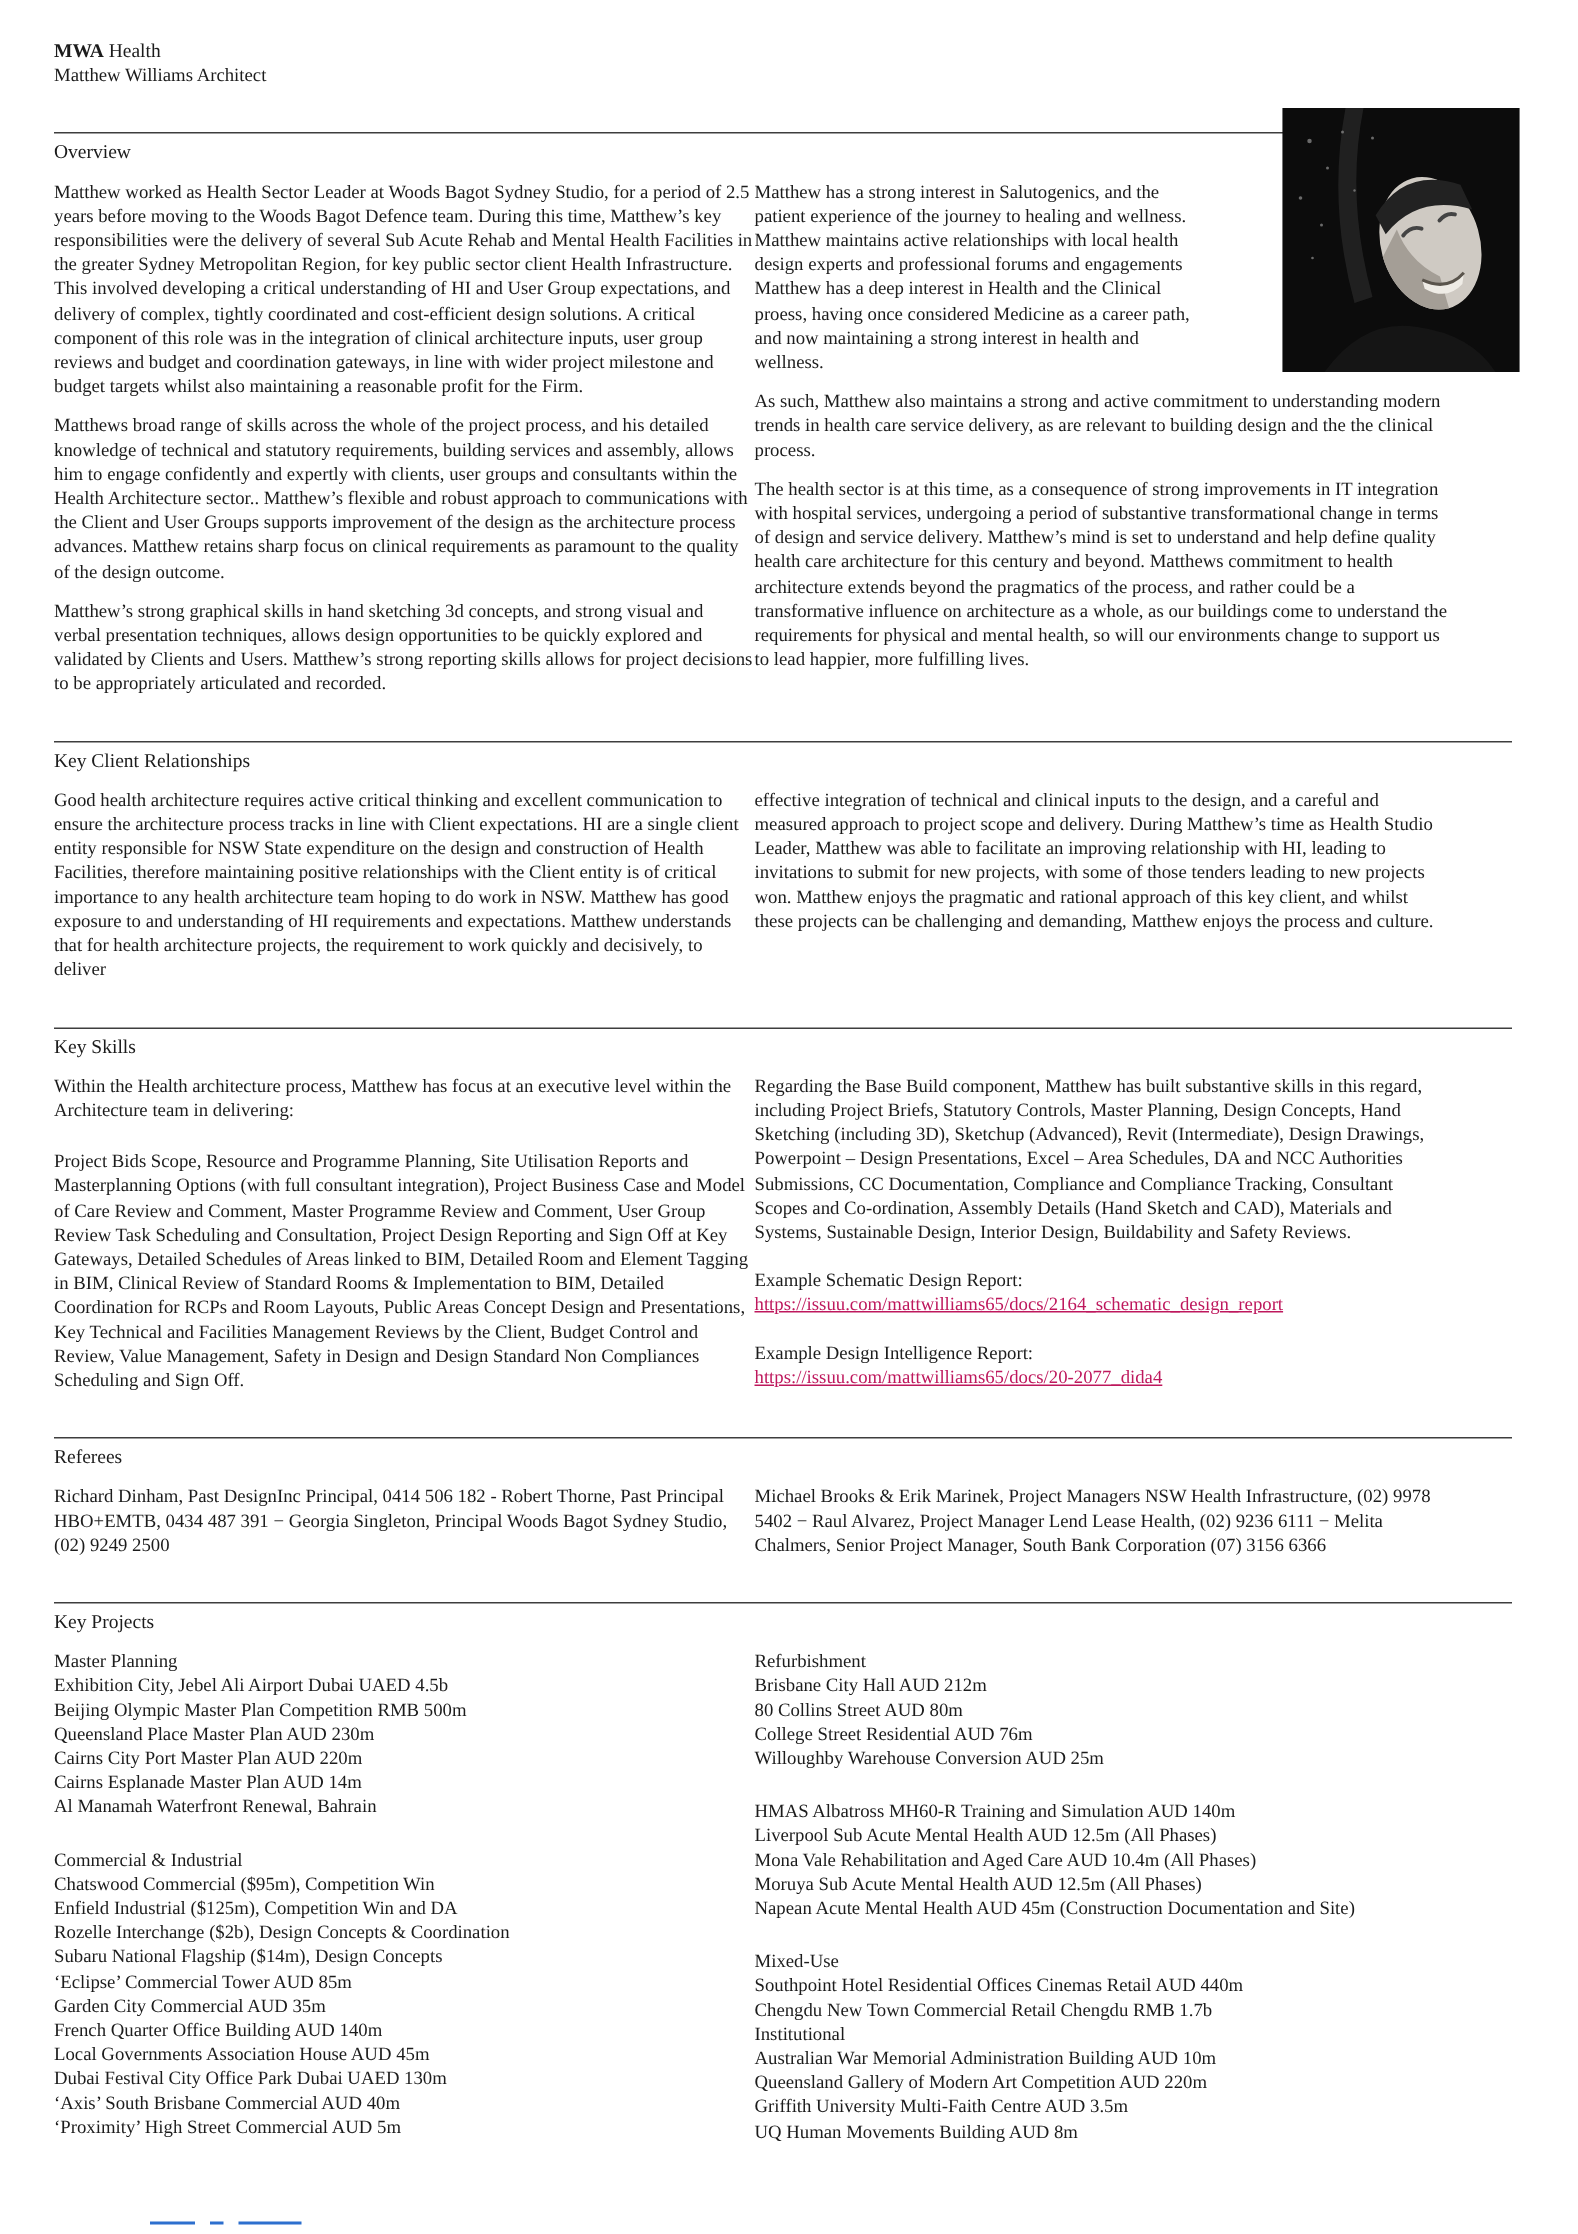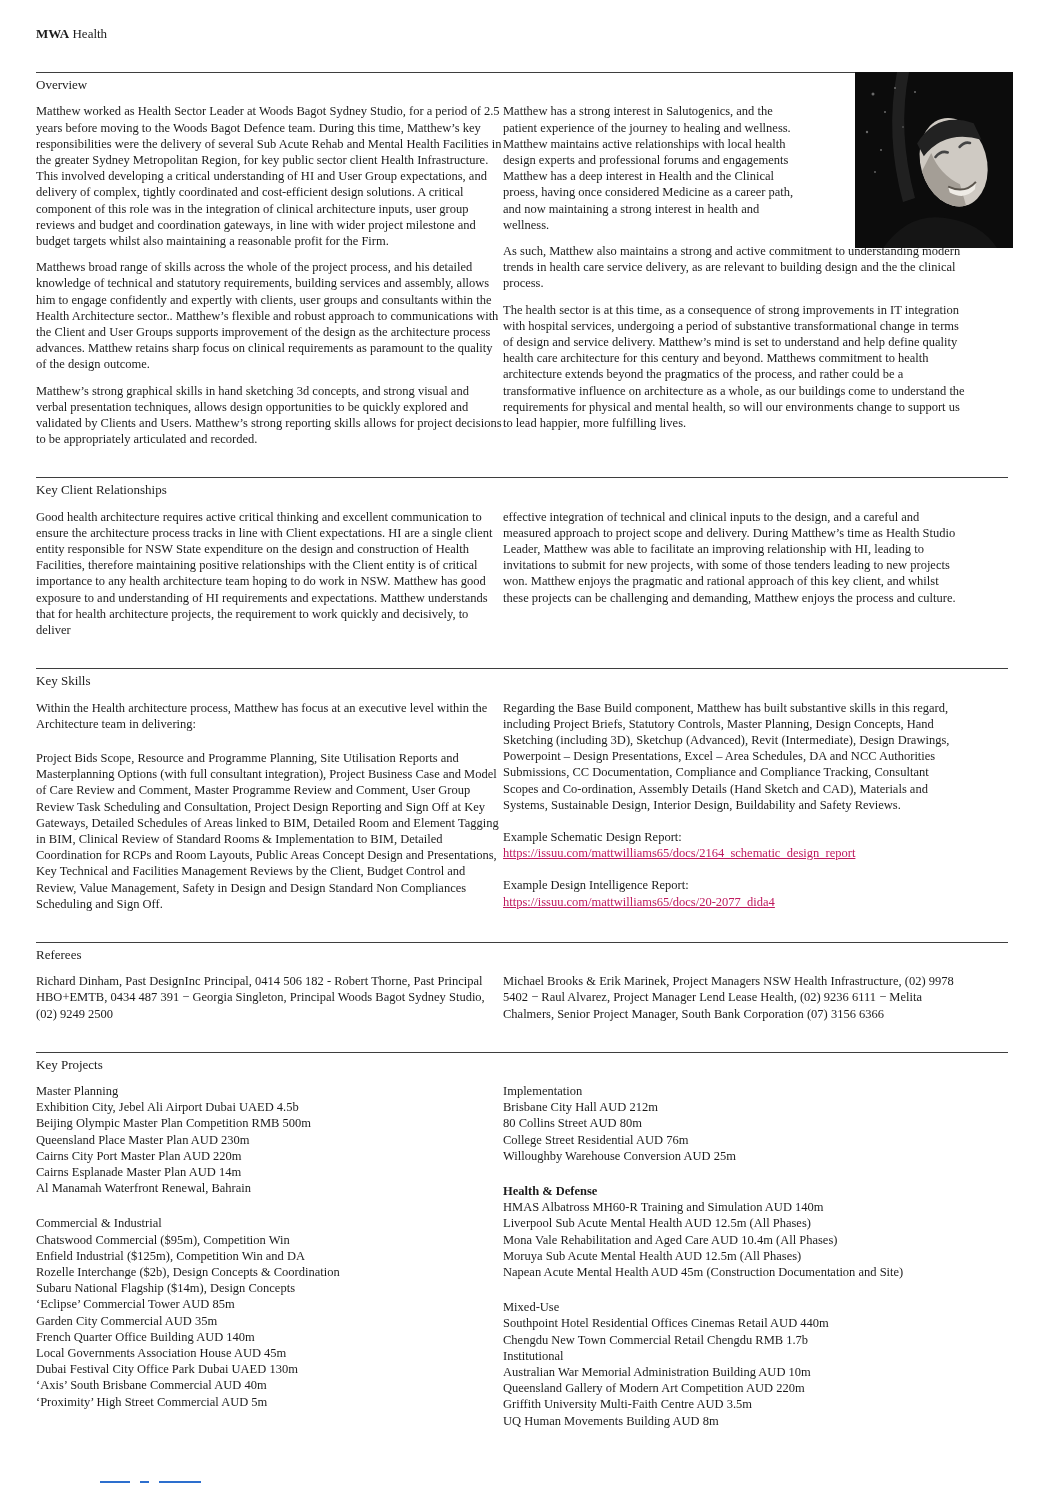--- a/index.html
+++ b/index.html
@@ -48,20 +48,21 @@
 </head>
 <body>
 
 <div class="page">
 
   <header>
     <div class="brand">
       <span class="b">MWA</span>
       <span>Health</span>
     </div>
+    <div class="subtitle">Matthew Williams Architect</div>
   </header>
 
   <section class="section">
     <h2>Overview</h2>
     <div class="cols">
       <div class="col">
         <p>Matthew worked as Health Sector Leader at Woods Bagot Sydney Studio, for a period of 2.5 years before moving to the Woods Bagot Defence team. During this time, Matthew’s key responsibilities were the delivery of several Sub Acute Rehab and Mental Health Facilities in the greater Sydney Metropolitan Region, for key public sector client Health Infrastructure. This involved developing a critical understanding of HI and User Group expectations, and delivery of complex, tightly coordinated and cost-efficient design solutions. A critical component of this role was in the integration of clinical architecture inputs, user group reviews and budget and coordination gateways, in line with wider project milestone and budget targets whilst also maintaining a reasonable profit for the Firm.</p>
         <p>Matthews broad range of skills across the whole of the project process, and his detailed knowledge of technical and statutory requirements, building services and assembly, allows him to engage confidently and expertly with clients, user groups and consultants within the Health Architecture sector.. Matthew’s flexible and robust approach to communications with the Client and User Groups supports improvement of the design as the architecture process advances. Matthew retains sharp focus on clinical requirements as paramount to the quality of the design outcome.</p>
         <p class="last">Matthew’s strong graphical skills in hand sketching 3d concepts, and strong visual and verbal presentation techniques, allows design opportunities to be quickly explored and validated by Clients and Users. Matthew’s strong reporting skills allows for project decisions to be appropriately articulated and recorded.</p>
       </div>
@@ -142,28 +143,27 @@
 Garden City Commercial AUD 35m
 French Quarter Office Building AUD 140m
 Local Governments Association House AUD 45m
 Dubai Festival City Office Park Dubai UAED 130m
 ‘Axis’ South Brisbane Commercial AUD 40m
 ‘Proximity’ High Street Commercial AUD 5m</div>
         </div>
       </div>
       <div class="col">
         <div class="kp-group">
-          <div class="kp-h">Implementation</div>
+          <div class="kp-h">Refurbishment</div>
           <div class="kp-items">Brisbane City Hall AUD 212m
 80 Collins Street AUD 80m
 College Street Residential AUD 76m
 Willoughby Warehouse Conversion AUD 25m</div>
         </div>
         <div class="kp-group">
-          <div class="kp-h bold">Health &amp; Defense</div>
           <div class="kp-items">HMAS Albatross MH60-R Training and Simulation AUD 140m
 Liverpool Sub Acute Mental Health AUD 12.5m (All Phases)
 Mona Vale Rehabilitation and Aged Care AUD 10.4m (All Phases)
 Moruya Sub Acute Mental Health AUD 12.5m (All Phases)
 Napean Acute Mental Health AUD 45m (Construction Documentation and Site)</div>
         </div>
         <div class="kp-group">
           <div class="kp-h">Mixed-Use</div>
           <div class="kp-items">Southpoint Hotel Residential Offices Cinemas Retail AUD 440m
 Chengdu New Town Commercial Retail Chengdu RMB 1.7b

